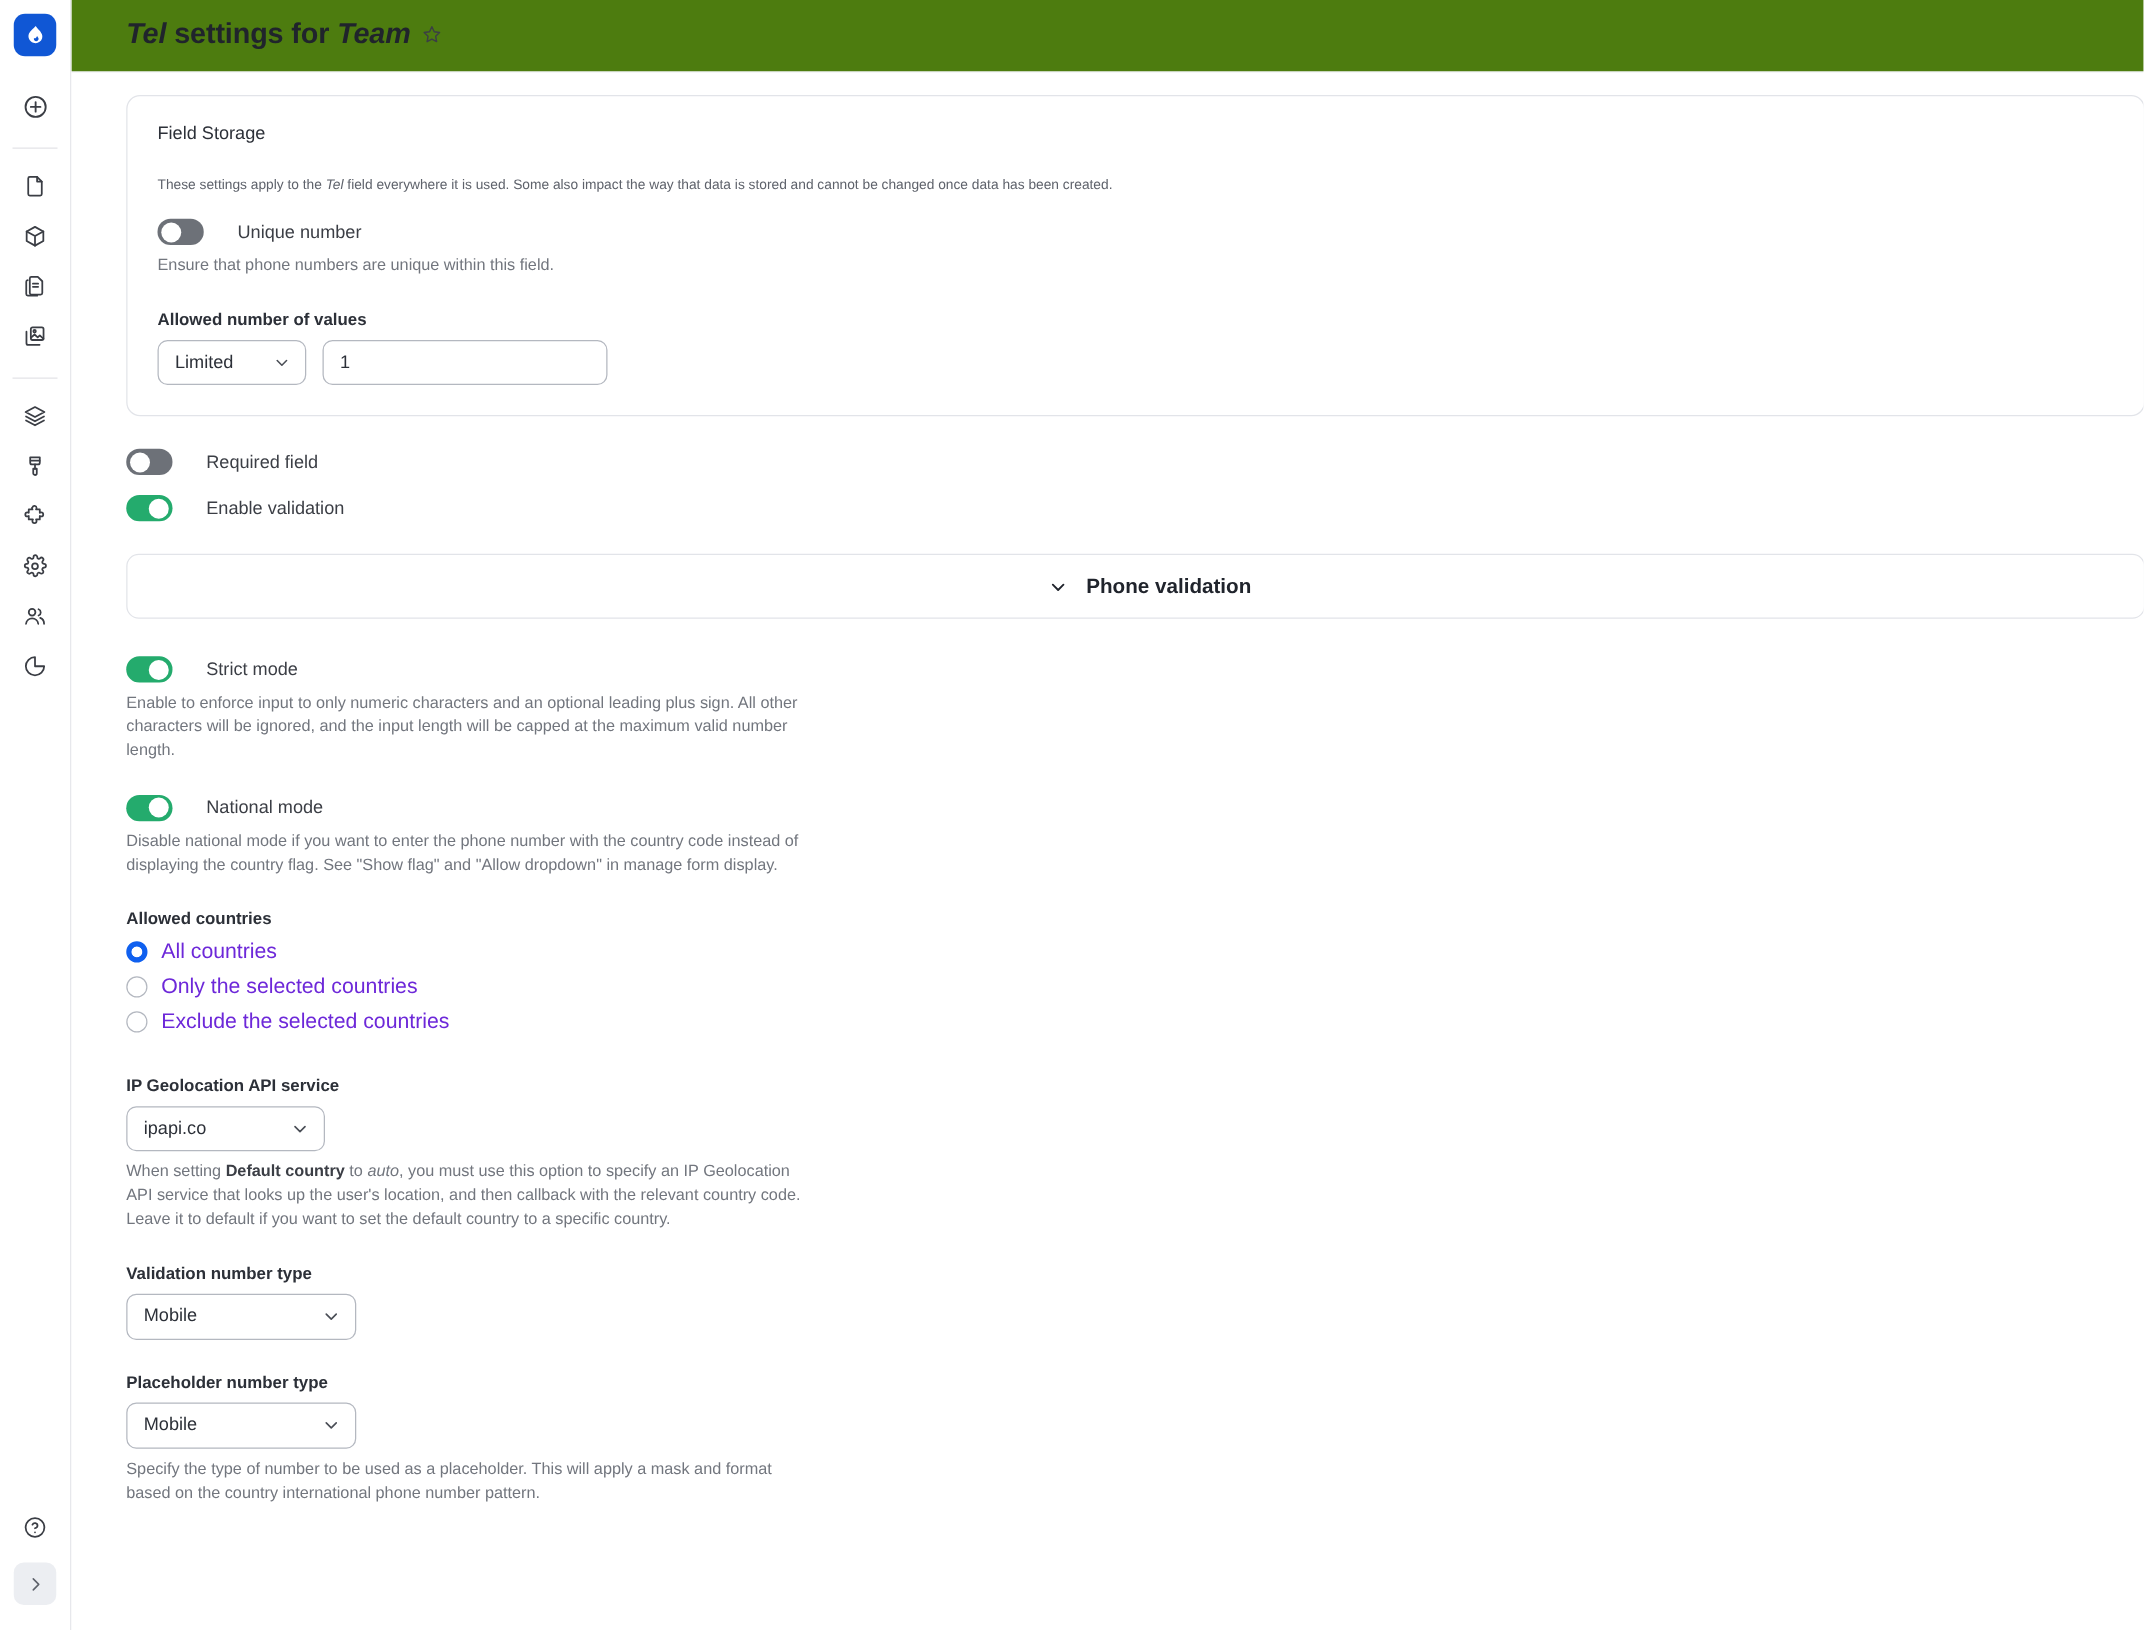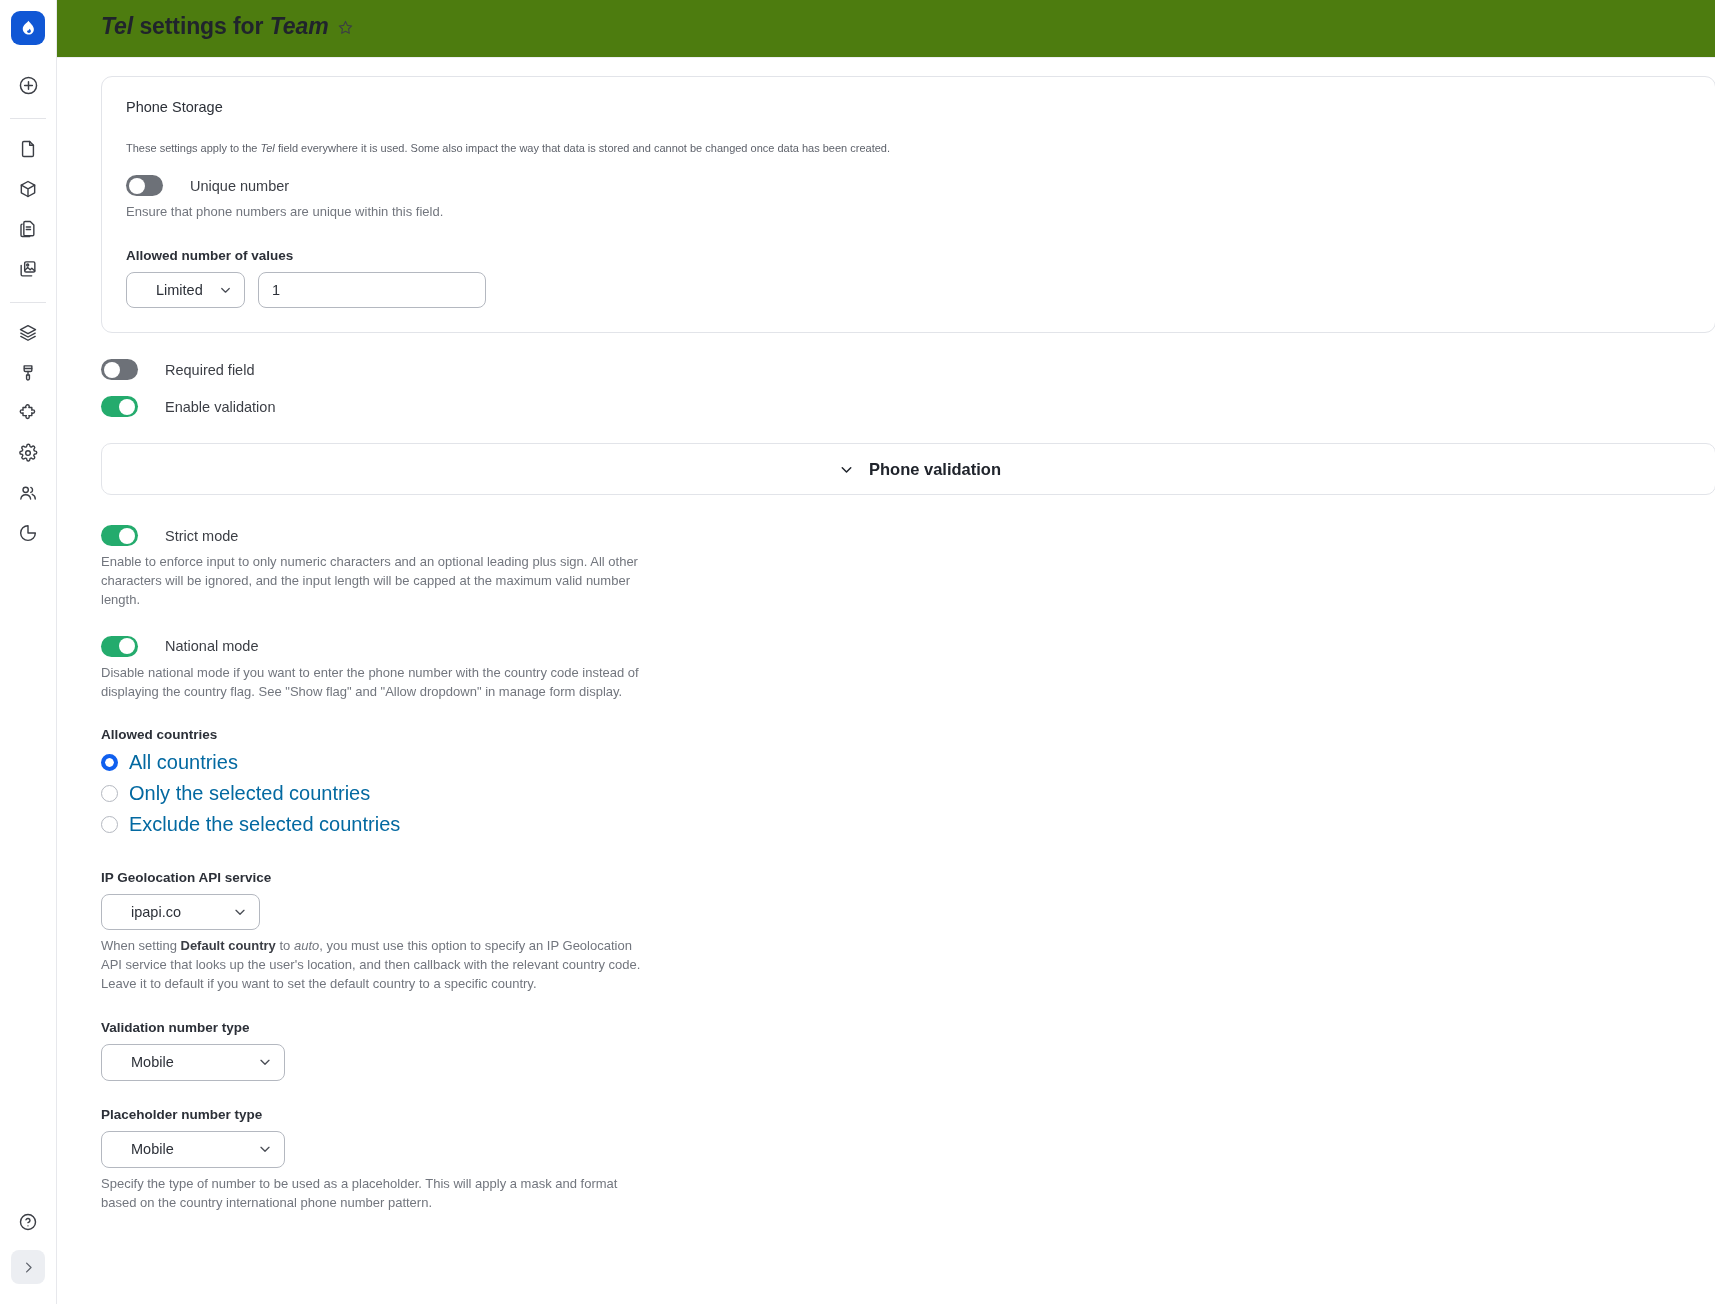--- a/index.html
+++ b/index.html
@@ -195,21 +195,21 @@
 
   
   .select {
     position: relative;
     height: 36px;
     border: 1px solid #b4b8c0;
     border-radius: 8px;
     background: #ffffff;
     display: inline-flex;
     align-items: center;
-    padding: 0 34px 0 29px;
+    padding: 0 34px 0 13px;
     font-size: 14.5px;
     color: #2c3038;
     cursor: pointer;
     white-space: nowrap;
   }
   .select .chev {
     position: absolute;
     right: 11px; top: 50%;
     transform: translateY(-50%);
     color: #4a4e56;
@@ -270,22 +270,22 @@
     background: #ffffff;
   }
   .radio.checked::after {
     content: "";
     position: absolute;
     inset: -1px;
     border-radius: 50%;
     box-shadow: 0 0 0 1px #1060ef inset;
   }
   .radio-label {
-    font-size: 20px;
-    color: #0369a1;
+    font-size: 17px;
+    color: #6d28d9;
     text-align: center;
   }
   .spacer-16 { height: 16px; }
   .spacer-26 { height: 26px; }
   .spacer-30 { height: 30px; }
 </style>
 </head>
 <body>
 
 <div id="app">
@@ -412,21 +412,21 @@
         <span class="it">Team</span><span class="star-icon"><svg width="17" height="17" viewBox="0 0 24 24" fill="none" stroke="currentColor" stroke-width="1.6" stroke-linejoin="round">
               <path d="M12 3.4l2.65 5.6 6.05.83-4.4 4.3 1.06 6.07L12 17.35 6.64 20.2 7.7 14.13l-4.4-4.3 6.05-.83z"></path>
             </svg></span>
       </h1>
     </header>
 
     <div class="content-scroll">
 
       
       <section class="card">
-        <div class="card-title">Phone Storage</div>
+        <div class="card-title">Field Storage</div>
 
         <p class="card-desc">
           <span>These settings apply to the</span>
           <span class="it">Tel</span>
           <span>field everywhere it is used. Some also impact the way that data is stored and cannot be changed once data has been created.</span>
         </p>
 
         <div class="toggle-row">
           <div class="toggle off">
               <span class="knob"></span>

